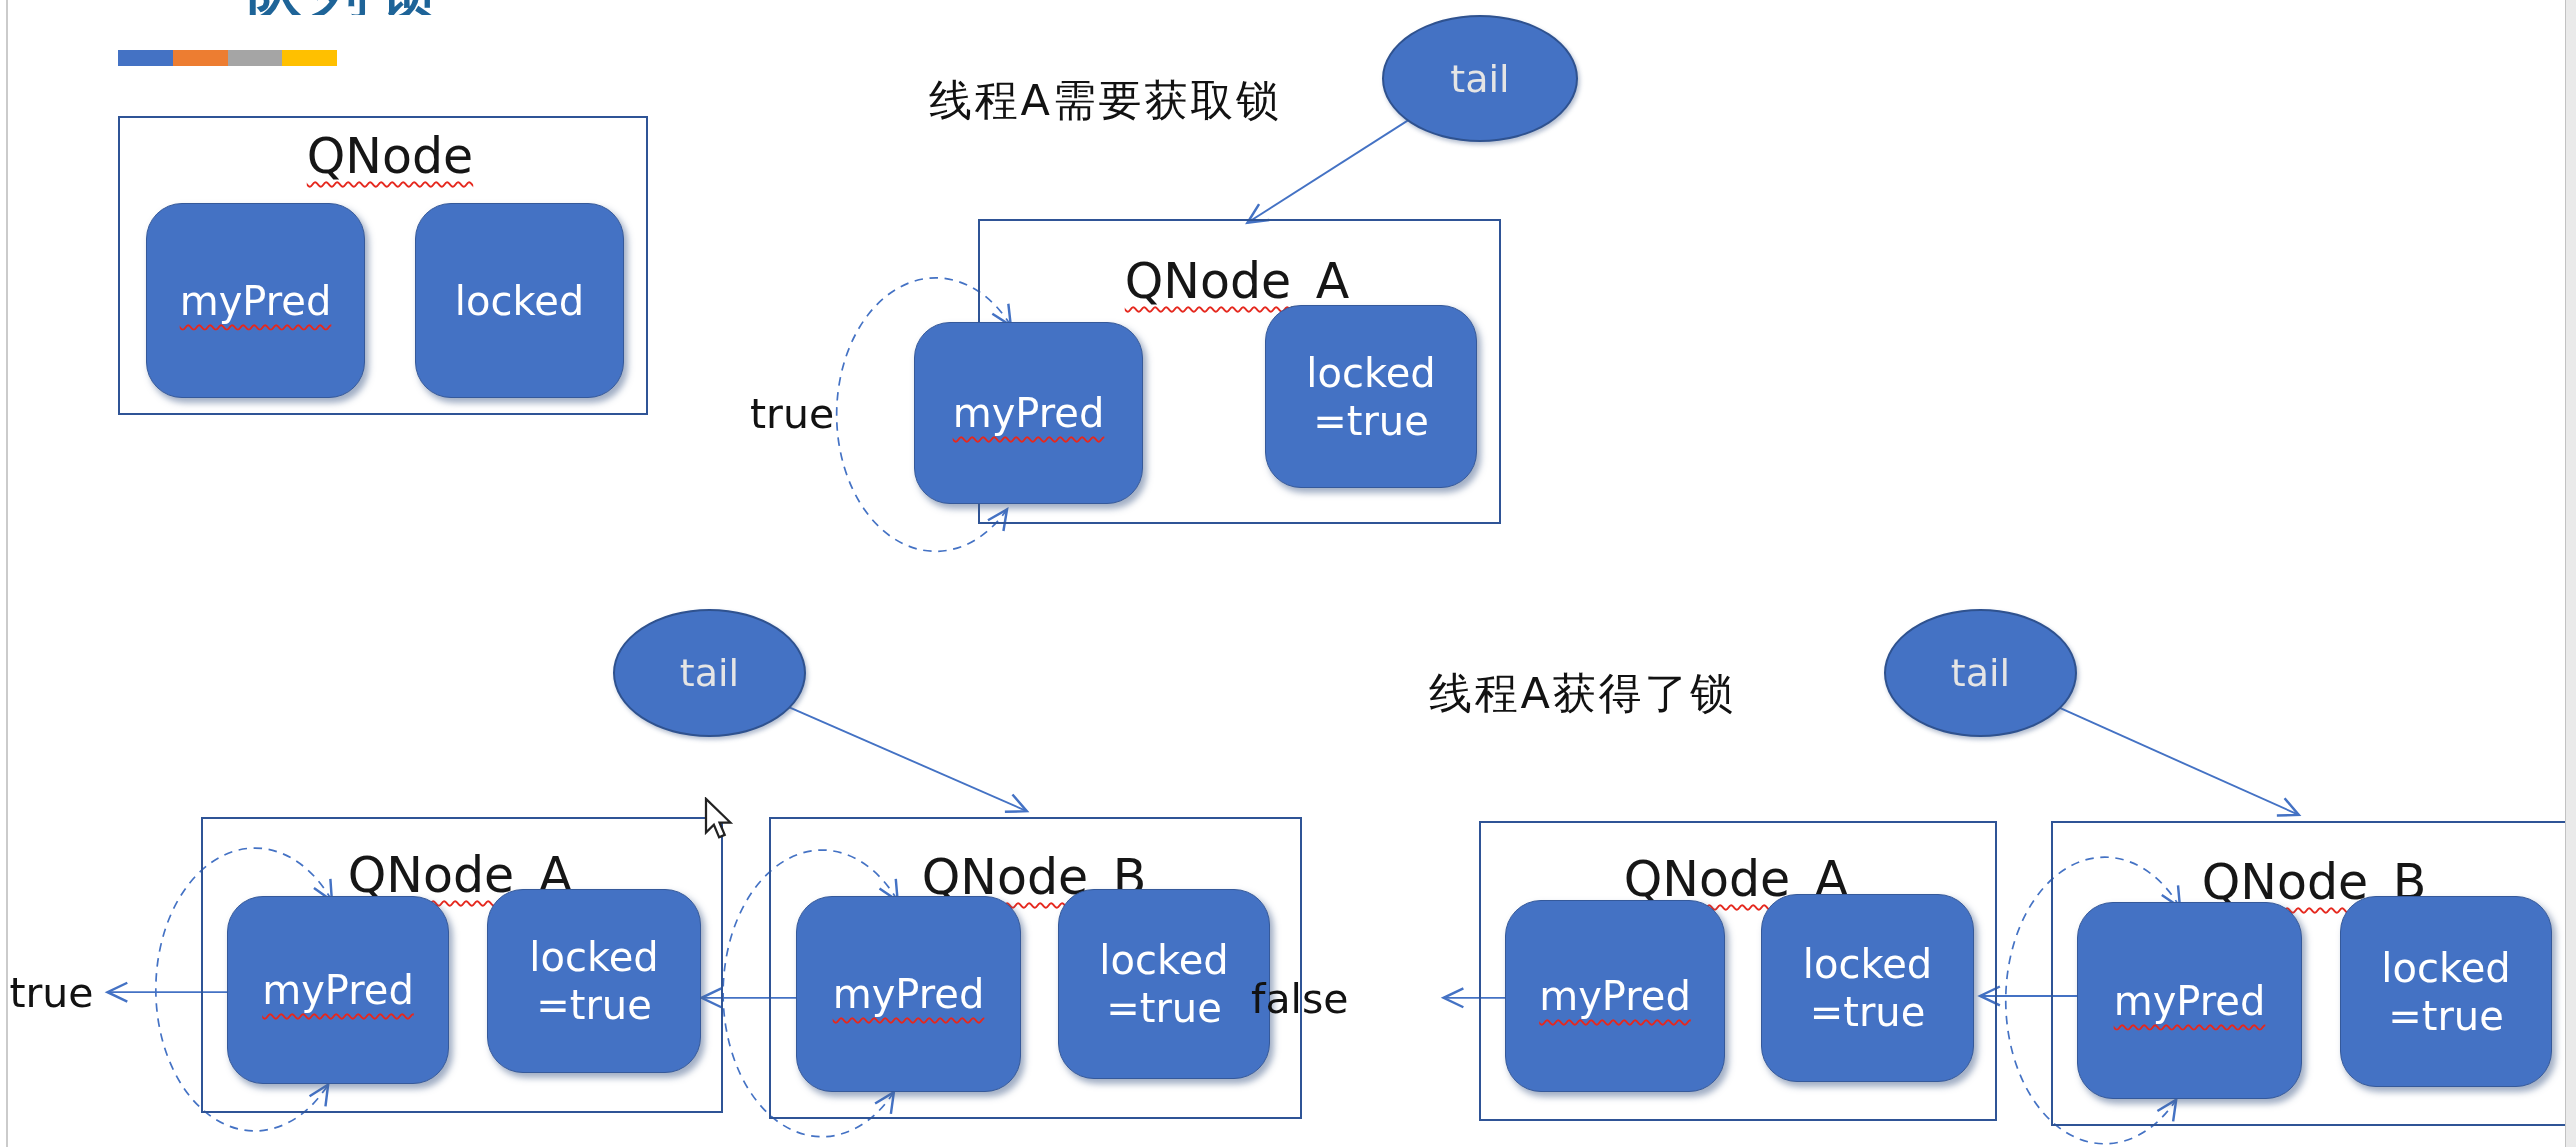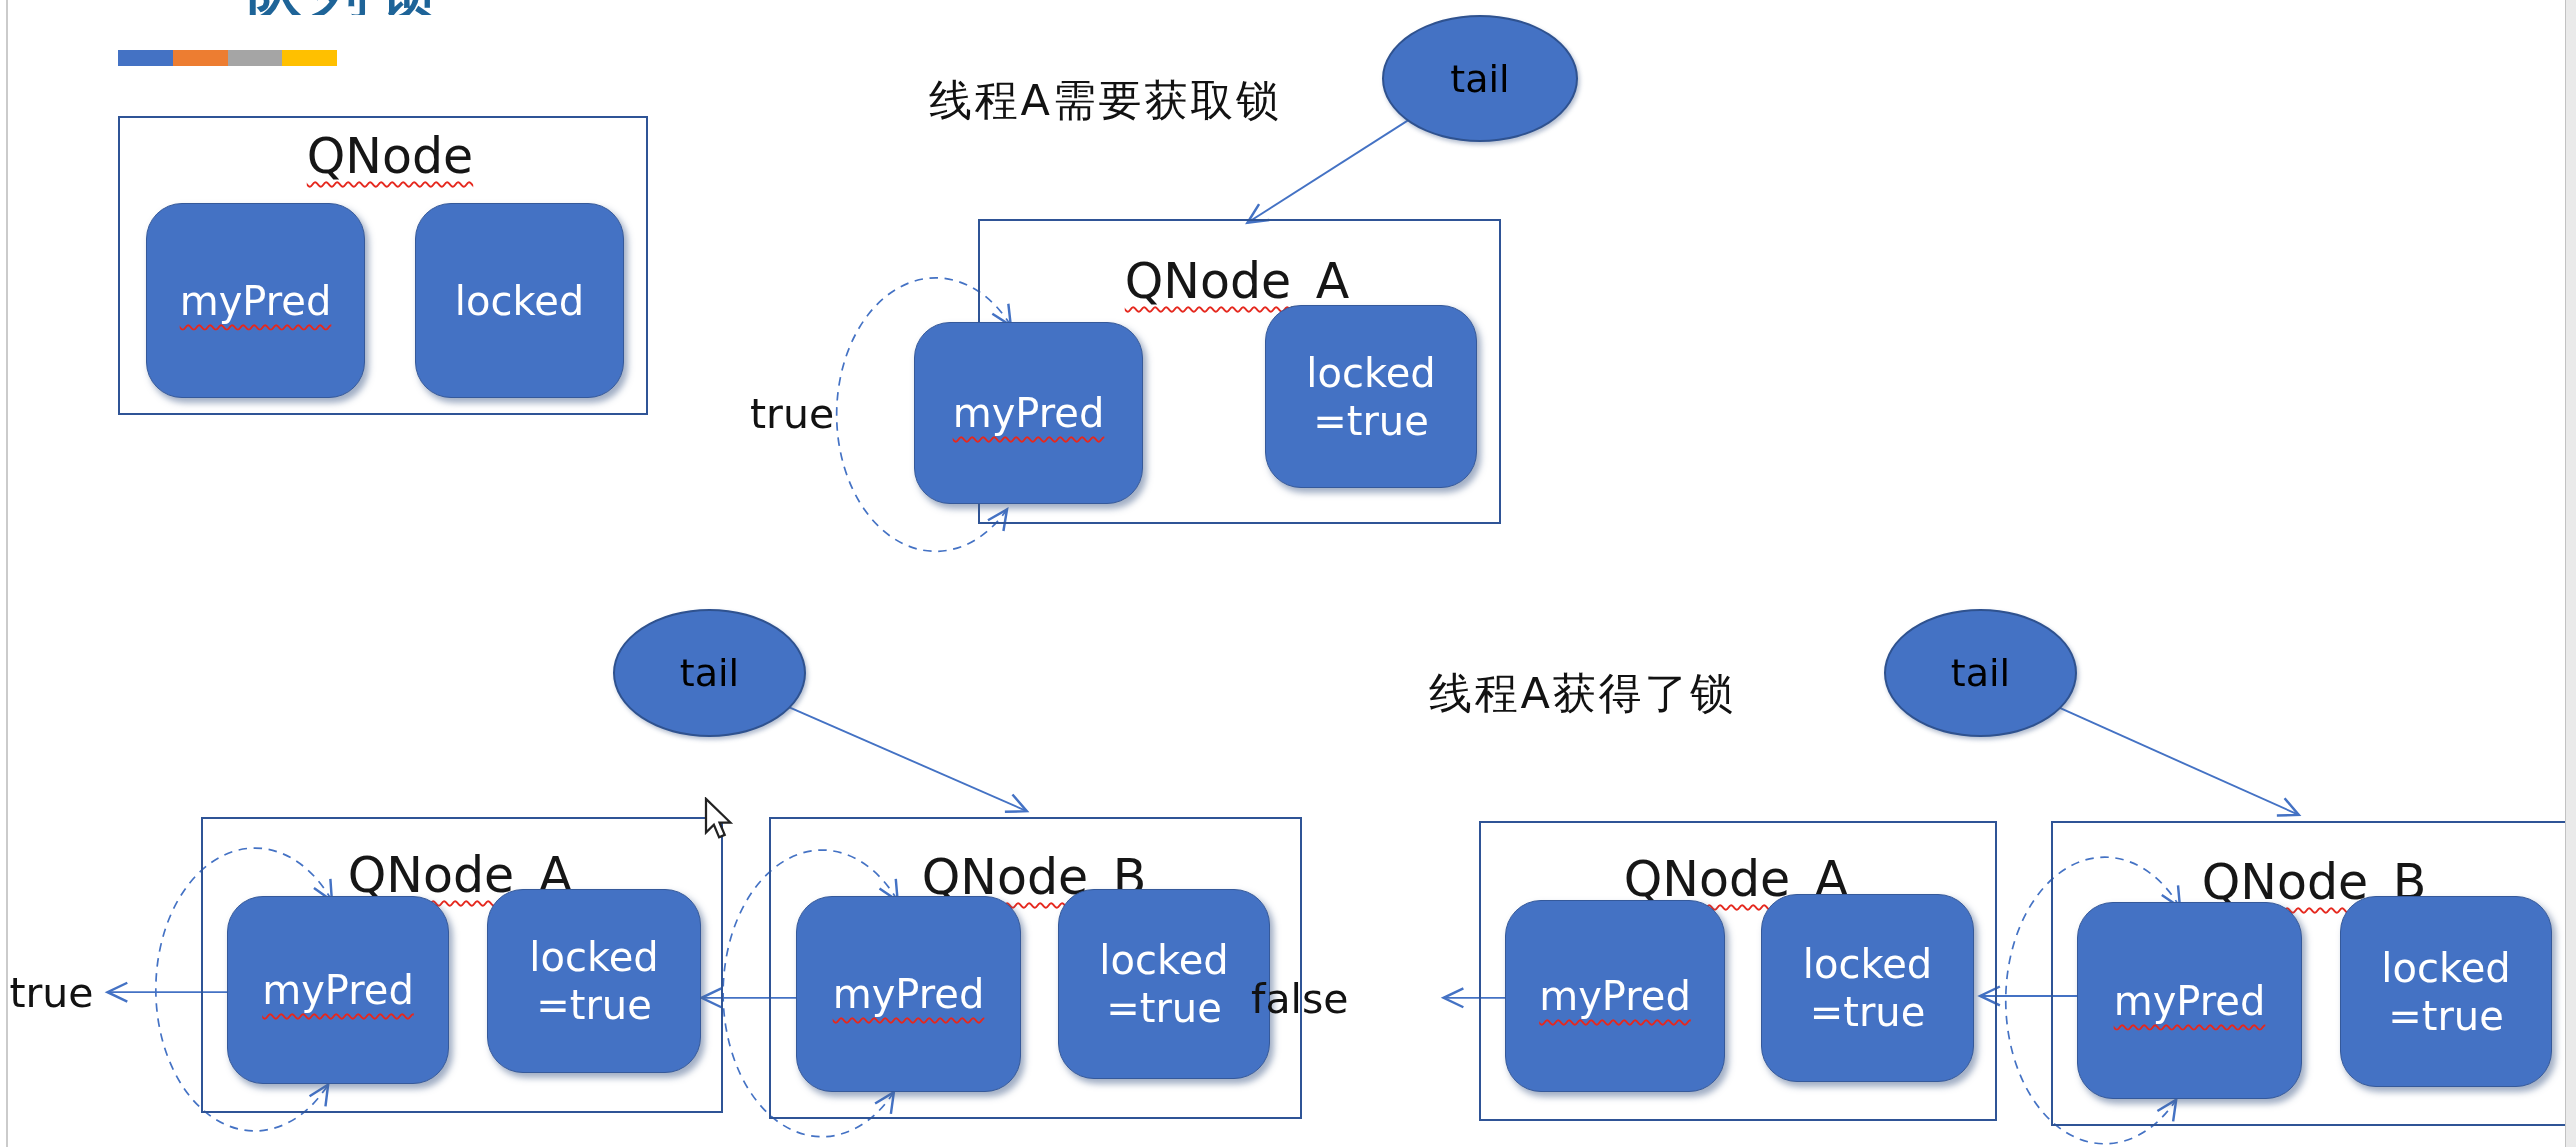--- a/index.html
+++ b/index.html
@@ -9,21 +9,21 @@
   .nbox{position:absolute;border:2.8px solid #2F5496;background:transparent;z-index:2;}
   .ntitle{position:absolute;z-index:3;font-size:49px;color:#161616;text-align:center;width:302px;
           text-decoration-line:underline;text-decoration-style:wavy;text-decoration-color:#E5281E;
           text-decoration-thickness:1.9px;text-underline-offset:7.5px;}
   .field{position:absolute;z-index:3;background:#4472C4;border:1.9px solid #35599A;border-radius:36px;
          box-shadow:3.8px 4.7px 6.6px rgba(70,95,140,.5);color:#ffffff;display:flex;flex-direction:column;
          align-items:center;justify-content:center;font-size:40px;line-height:1.2;}
   .sqw{text-decoration-line:underline;text-decoration-style:wavy;text-decoration-color:#E5281E;
        text-decoration-thickness:1.9px;text-underline-offset:8.5px;}
   .tail{position:absolute;z-index:3;background:#4472C4;border:2.8px solid #2F528F;border-radius:50%;
-        display:flex;align-items:center;justify-content:center;color:#000000;font-size:38px;
+        display:flex;align-items:center;justify-content:center;color:#e5e5e5;font-size:38px;
         box-shadow:1.9px 2.8px 4.7px rgba(70,95,140,.4);}
   .caption{position:absolute;z-index:3;font-size:43px;color:#121212;letter-spacing:2.8px;white-space:nowrap;}
   .sidelabel{position:absolute;z-index:3;font-size:41px;color:#121212;white-space:nowrap;}
   .clip-title{position:absolute;left:247px;top:0;width:283px;height:15px;overflow:hidden;z-index:3;}
   .clip-title span{position:absolute;left:0;top:-43px;font-size:55px;font-weight:700;color:#1E6498;
                    letter-spacing:11.3px;white-space:nowrap;}
   .accent{position:absolute;left:118px;top:50px;width:219px;height:16px;display:flex;z-index:3;}
   .accent i{flex:1;display:block;}
   .seg0{background:#4472C4;} .seg1{background:#ED7D31;} .seg2{background:#A5A5A5;} .seg3{background:#FFC000;}
   .edgeL{position:absolute;left:5.7px;top:0;width:1.9px;height:1148px;background:#cbcbcb;z-index:4;}

